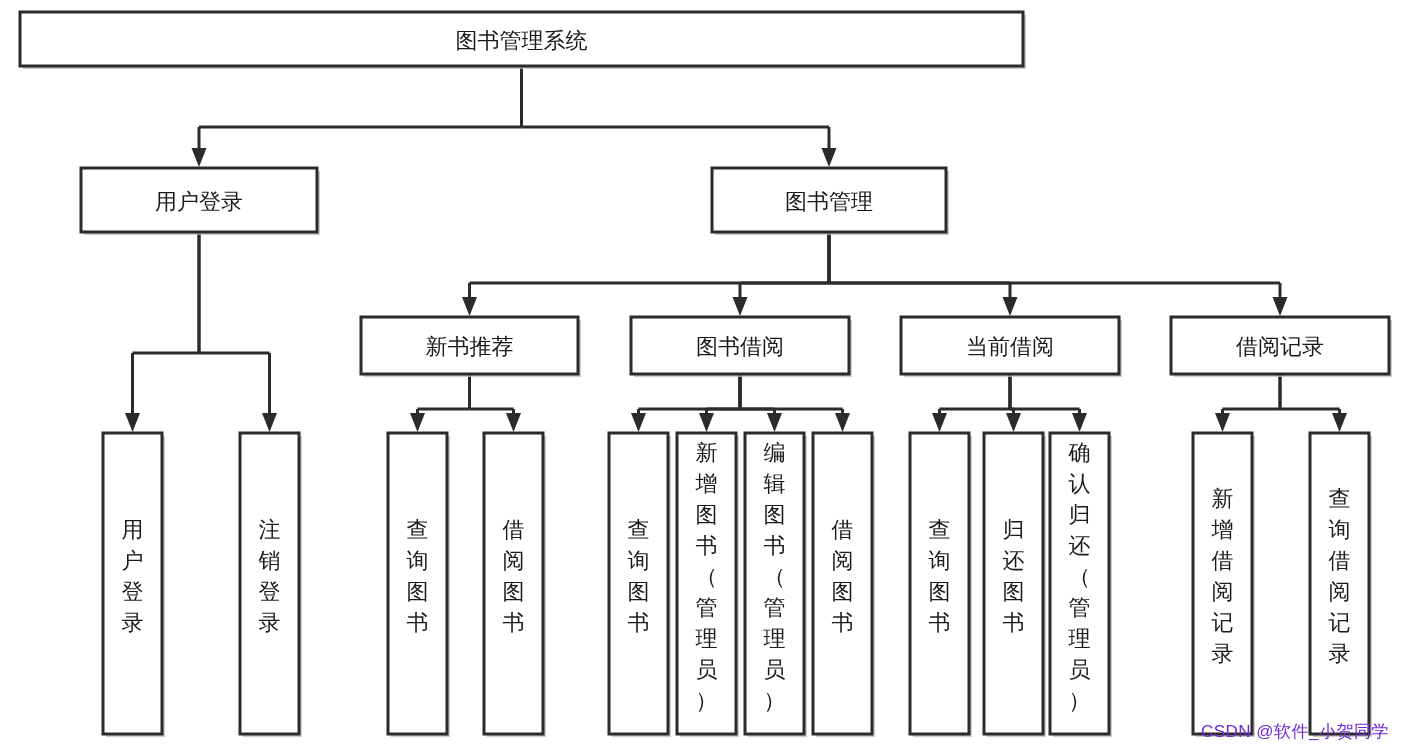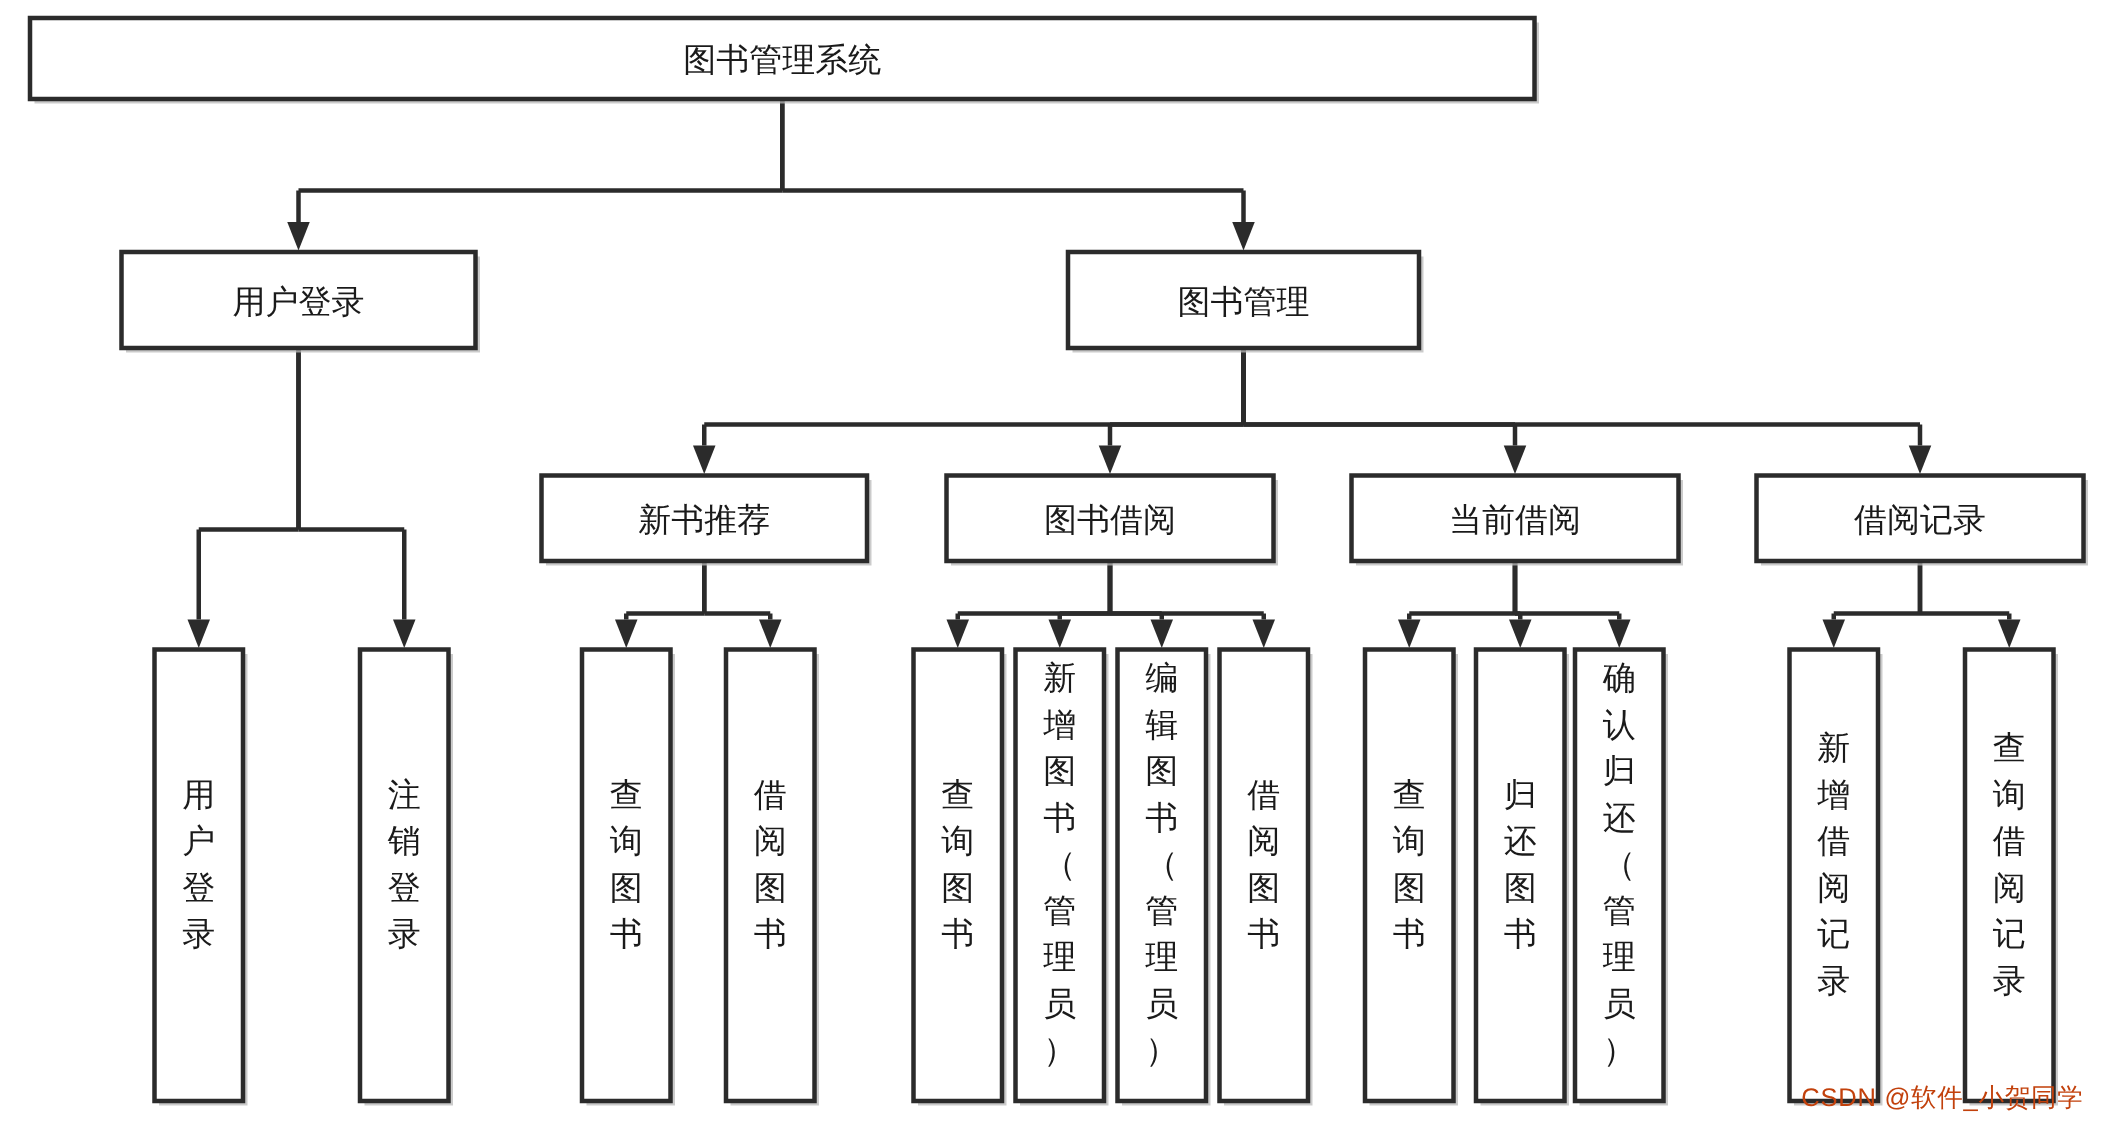--- a/index.html
+++ b/index.html
@@ -53,21 +53,21 @@
     font-size: 22px;
     fill: #1a1a1a;
     text-anchor: middle;
   }
   .watermark {
     position: absolute;
     right: 16px;
     bottom: 4px;
     font-family: "Liberation Sans", "DejaVu Sans", sans-serif;
     font-size: 17px;
-    color: #c2410c;
+    color: #6d28d9;
     letter-spacing: 0.5px;
     white-space: nowrap;
     user-select: none;
   }
 </style>
 </head>
 <body>
 
 <svg id="diagram" viewBox="0 0 1405 747" width="1405" height="747" xmlns="http://www.w3.org/2000/svg">
   <g id="edges-layer">

